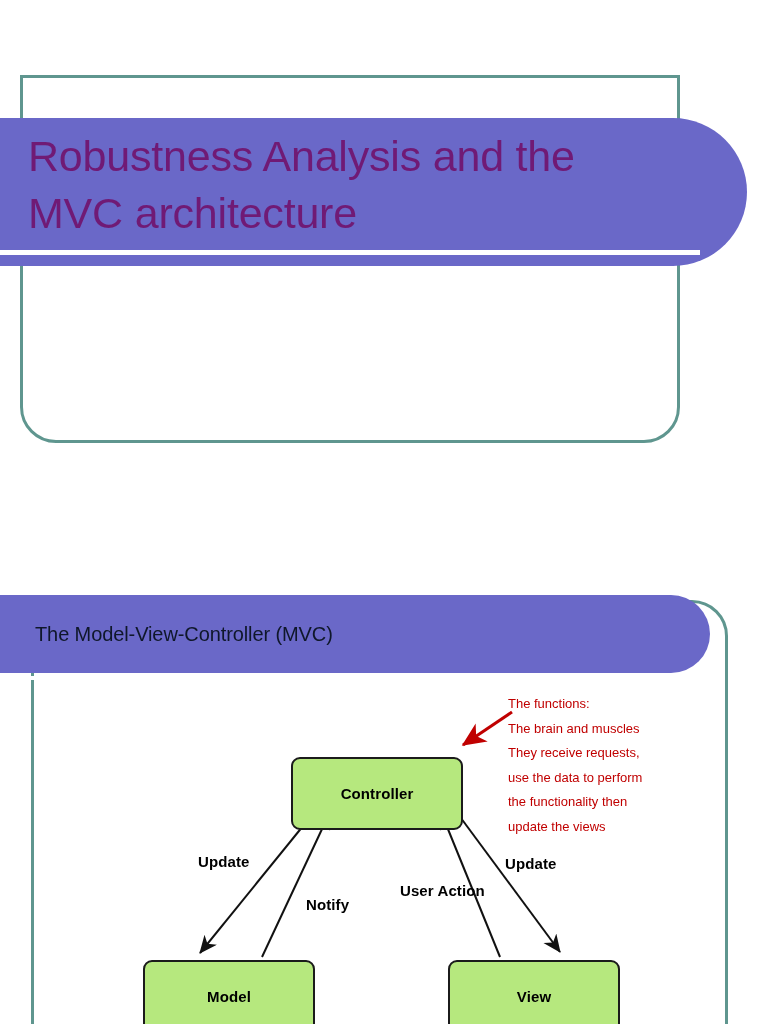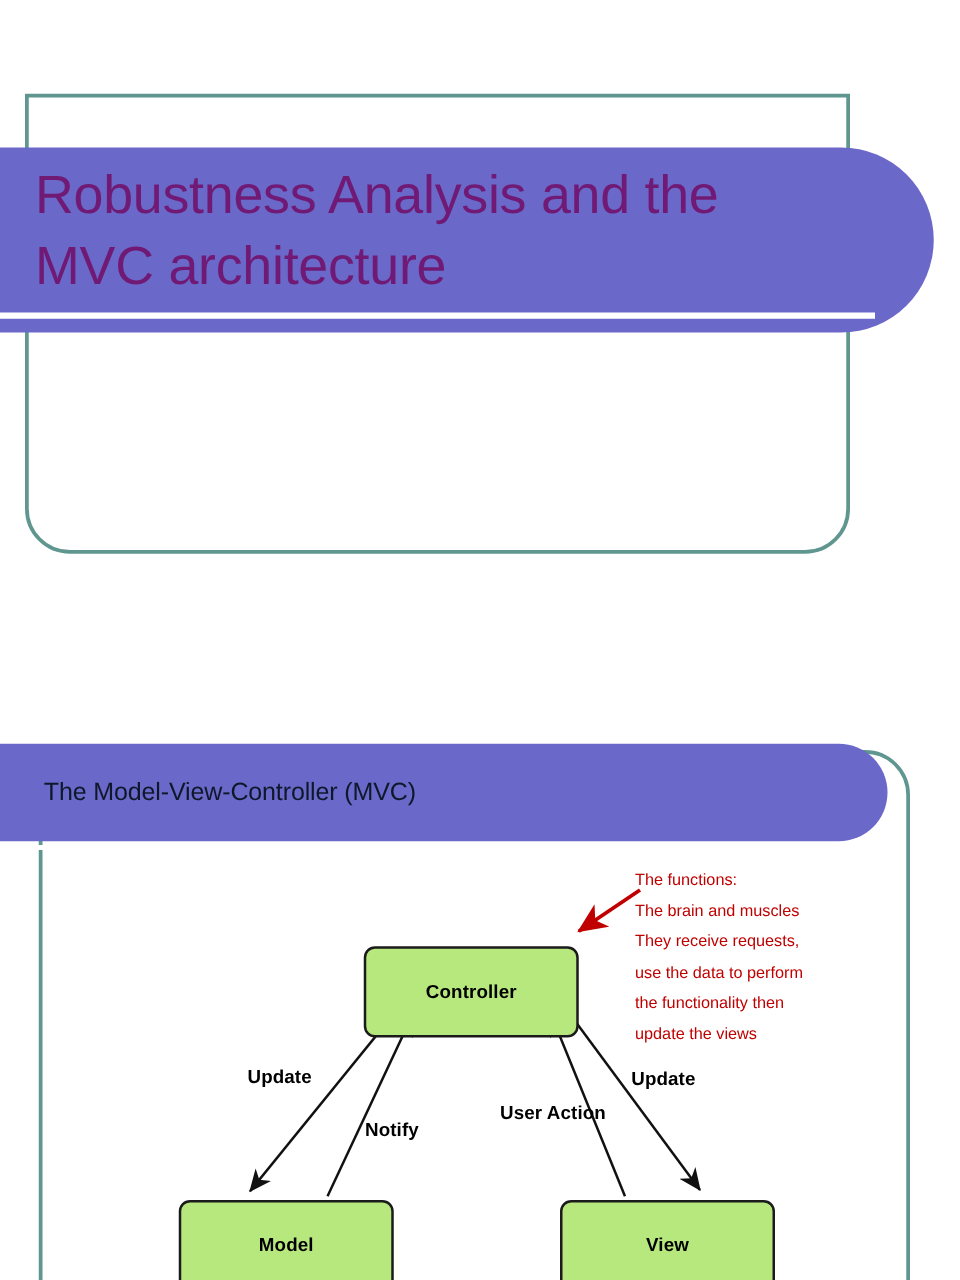--- a/index.html
+++ b/index.html
@@ -149,21 +149,21 @@
 
   .arrow-label {
     position: absolute;
     color: #000000;
     font-size: 15px;
     font-weight: bold;
     letter-spacing: 0.1px;
     white-space: nowrap;
   }
   .lbl-update-left  { left: 198px; top: 853px; }
-  .lbl-notify       { left: 292px; top: 896px; }
+  .lbl-notify       { left: 306px; top: 896px; }
   .lbl-user-action  { left: 400px; top: 882px; }
   .lbl-update-right { left: 505px; top: 855px; }
 
   .annotation {
     position: absolute;
     left: 508px;
     top: 692px;
     width: 222px;
     color: #c00000;
     font-size: 13px;

